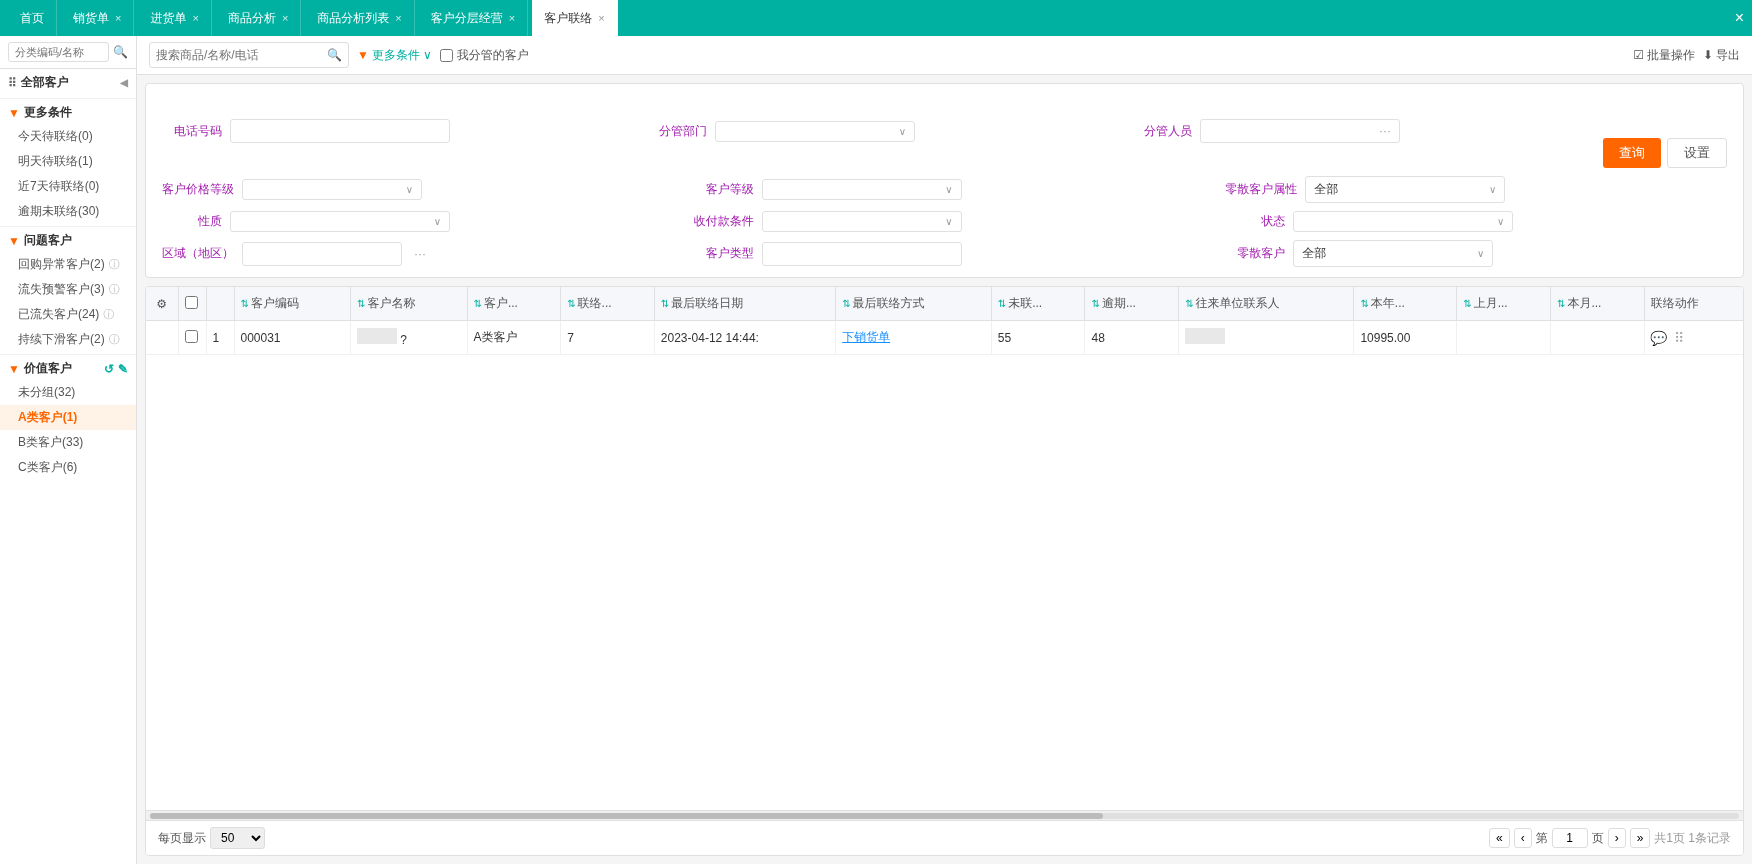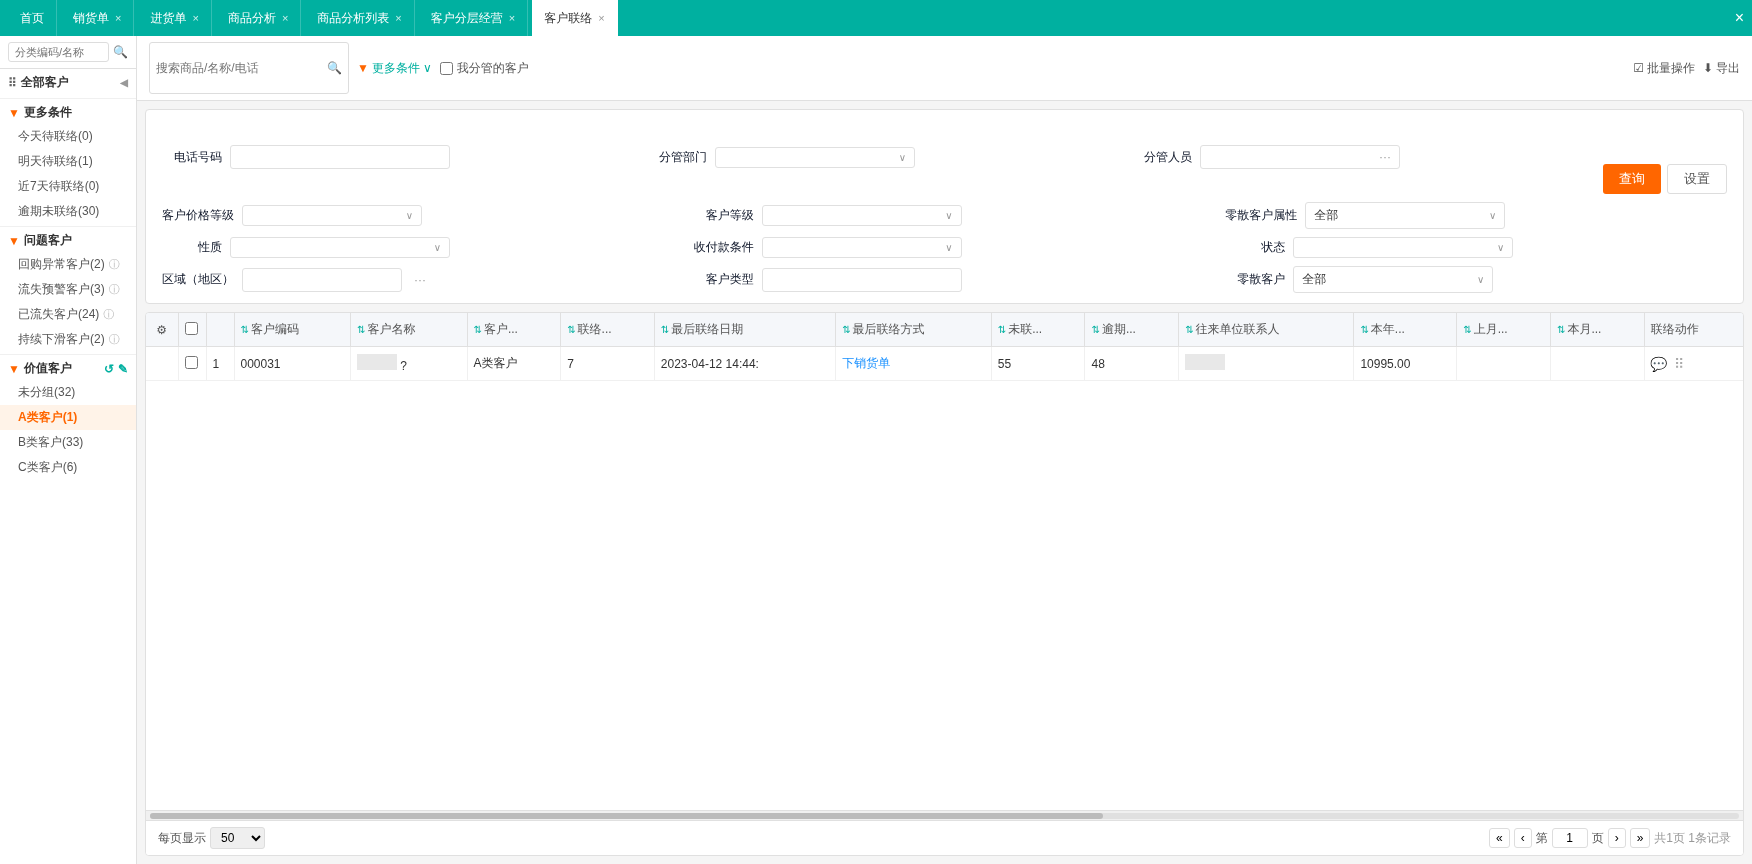--- a/index.html
+++ b/index.html
@@ -136,21 +136,21 @@
       display: flex;
       align-items: center;
       gap: 8px;
       border-bottom: 1px solid #e0e0e0;
     }
     .search-input-wrap {
       display: flex;
       align-items: center;
       border: 1px solid #ddd;
       border-radius: 3px;
-      padding: 18px 6px;
+      padding: 5px 6px;
       width: 200px;
       background: #fff;
     }
     .search-input-wrap input {
       border: none;
       outline: none;
       font-size: 12px;
       color: #999;
       width: 100%;
     }
@@ -200,21 +200,21 @@
       gap: 0;
     }
     .filter-row:last-child { margin-bottom: 0; }
     .filter-field {
       display: flex;
       align-items: center;
       flex: 1;
       gap: 8px;
     }
     .filter-label {
-      color: #0f172a;
+      color: #a21caf;
       white-space: nowrap;
       min-width: 60px;
       text-align: right;
     }
     .filter-input {
       flex: 1;
       border: 1px solid #e0e0e0;
       border-radius: 3px;
       padding: 4px 8px;
       font-size: 12px;
@@ -298,21 +298,21 @@
     tbody tr {
       border-bottom: 1px solid #f0f0f0;
     }
     tbody td {
       padding: 7px 6px;
       color: #333;
       border-right: 1px solid #f0f0f0;
       white-space: nowrap;
     }
     tbody td:last-child { border-right: none; }
-    .cell-link { color: #1890ff; cursor: pointer; }
+    .cell-link { color: #1890ff; cursor: pointer; text-decoration: underline; }
     .cell-gray { background: #e8e8e8; display: inline-block; width: 40px; height: 16px; }
 
     
     .th-gear {
       width: 32px;
       text-align: center;
     }
 
     
     .pagination {

